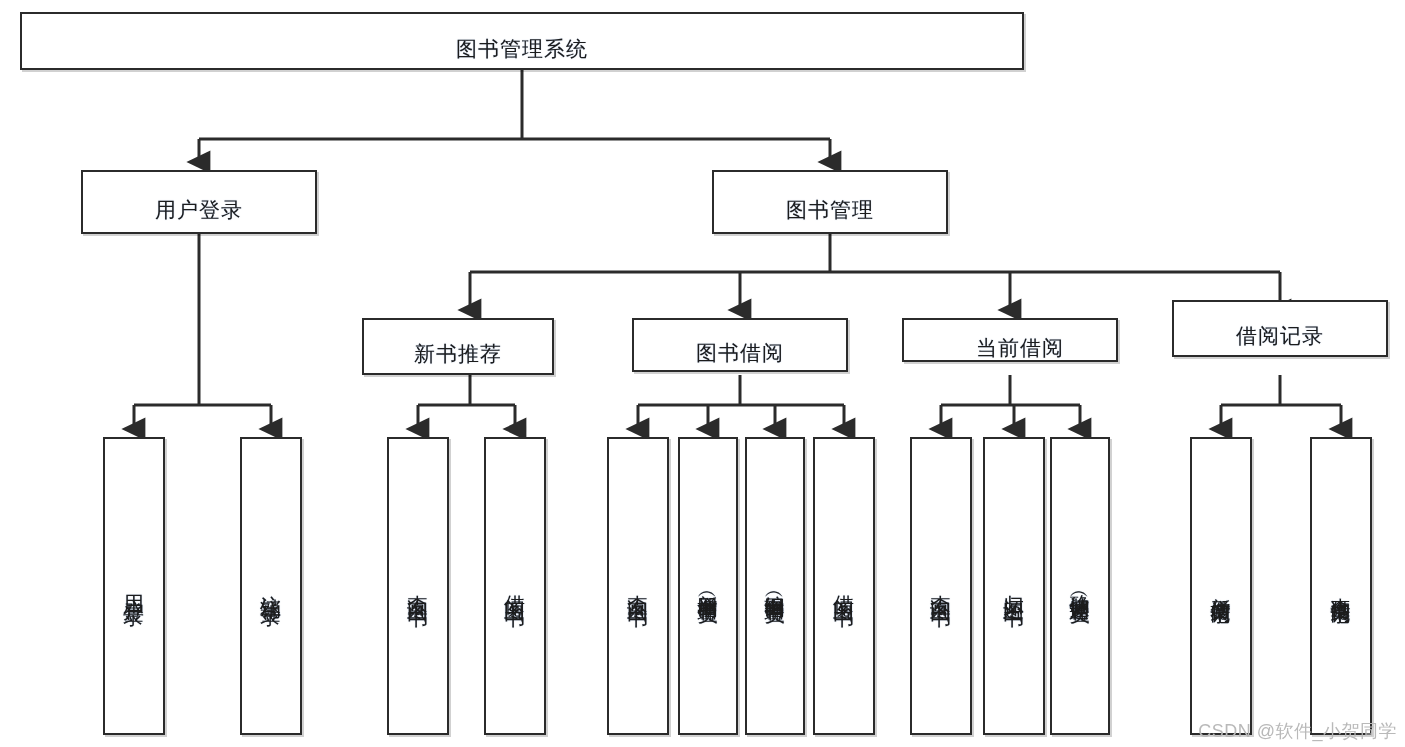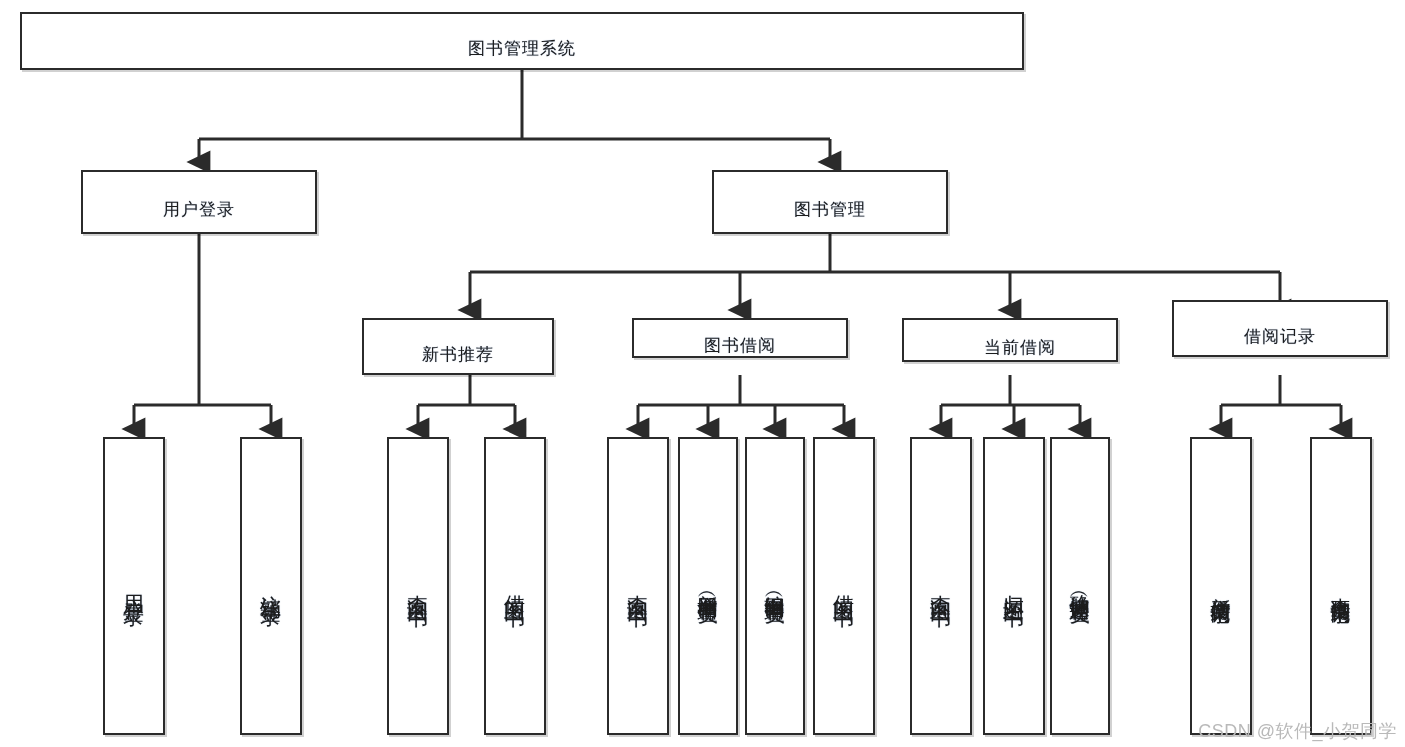--- a/index.html
+++ b/index.html
@@ -29,21 +29,21 @@
     box-sizing: border-box;
     background: #ffffff;
     border: 2.5px solid #2b2b2b;
     display: flex;
     align-items: center;
     justify-content: center;
     box-shadow: 2px 2px 0 rgba(0,0,0,0.18);
   }
   .node-label {
     color: #1c1c1c;
-    font-size: 17px;
+    font-size: 21px;
     line-height: 1.05;
     letter-spacing: 1px;
     white-space: nowrap;
     text-align: center;
     text-shadow: 0 0 1px rgba(90,130,190,0.55);
     margin-top: 16px;
   }
   .leaf-box {
     position: absolute;
     box-sizing: border-box;
@@ -147,21 +147,21 @@
   <div class="node-box" id="node-l2-0" style="left: 81px; top: 170px; width: 236px; height: 64px;">
     <span class="node-label">用户登录</span>
   </div>
   <div class="node-box" id="node-l2-1" style="left: 712px; top: 170px; width: 236px; height: 64px;">
     <span class="node-label">图书管理</span>
   </div>
 
   <div class="node-box" id="node-l3-0" style="left: 362px; top: 318px; width: 192px; height: 57px;">
     <span class="node-label">新书推荐</span>
   </div>
-  <div class="node-box" id="node-l3-1" style="left: 632px; top: 318px; width: 216px; height: 40px;">
+  <div class="node-box" id="node-l3-1" style="left: 632px; top: 318px; width: 216px; height: 54px;">
     <span class="node-label">图书借阅</span>
   </div>
   <div class="node-box" id="node-l3-2" style="left: 902px; top: 318px; width: 216px; height: 44px; padding-left: 20px;">
     <span class="node-label">当前借阅</span>
   </div>
   <div class="node-box" id="node-l3-3" style="left: 1172px; top: 300px; width: 216px; height: 57px;">
     <span class="node-label">借阅记录</span>
   </div>
 
   <div class="leaf-box" id="leaf-0" style="left: 103px; top: 437px; width: 62px; height: 298px;">

